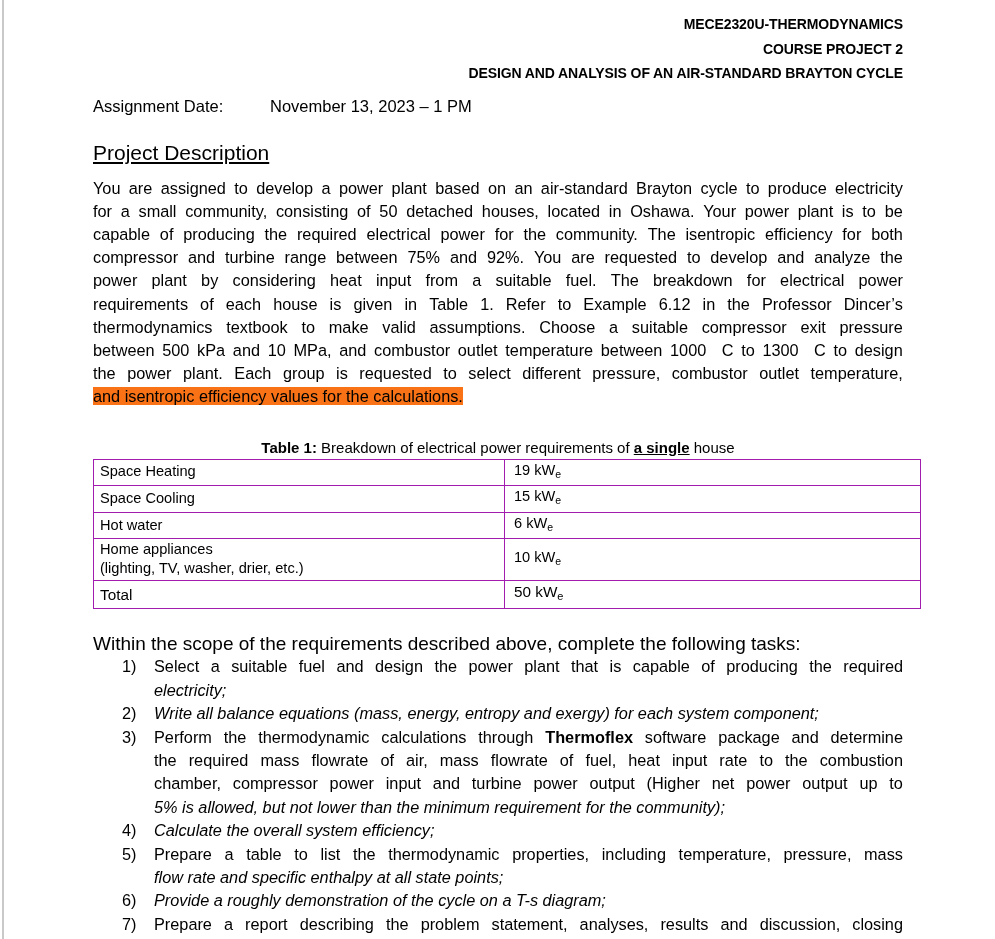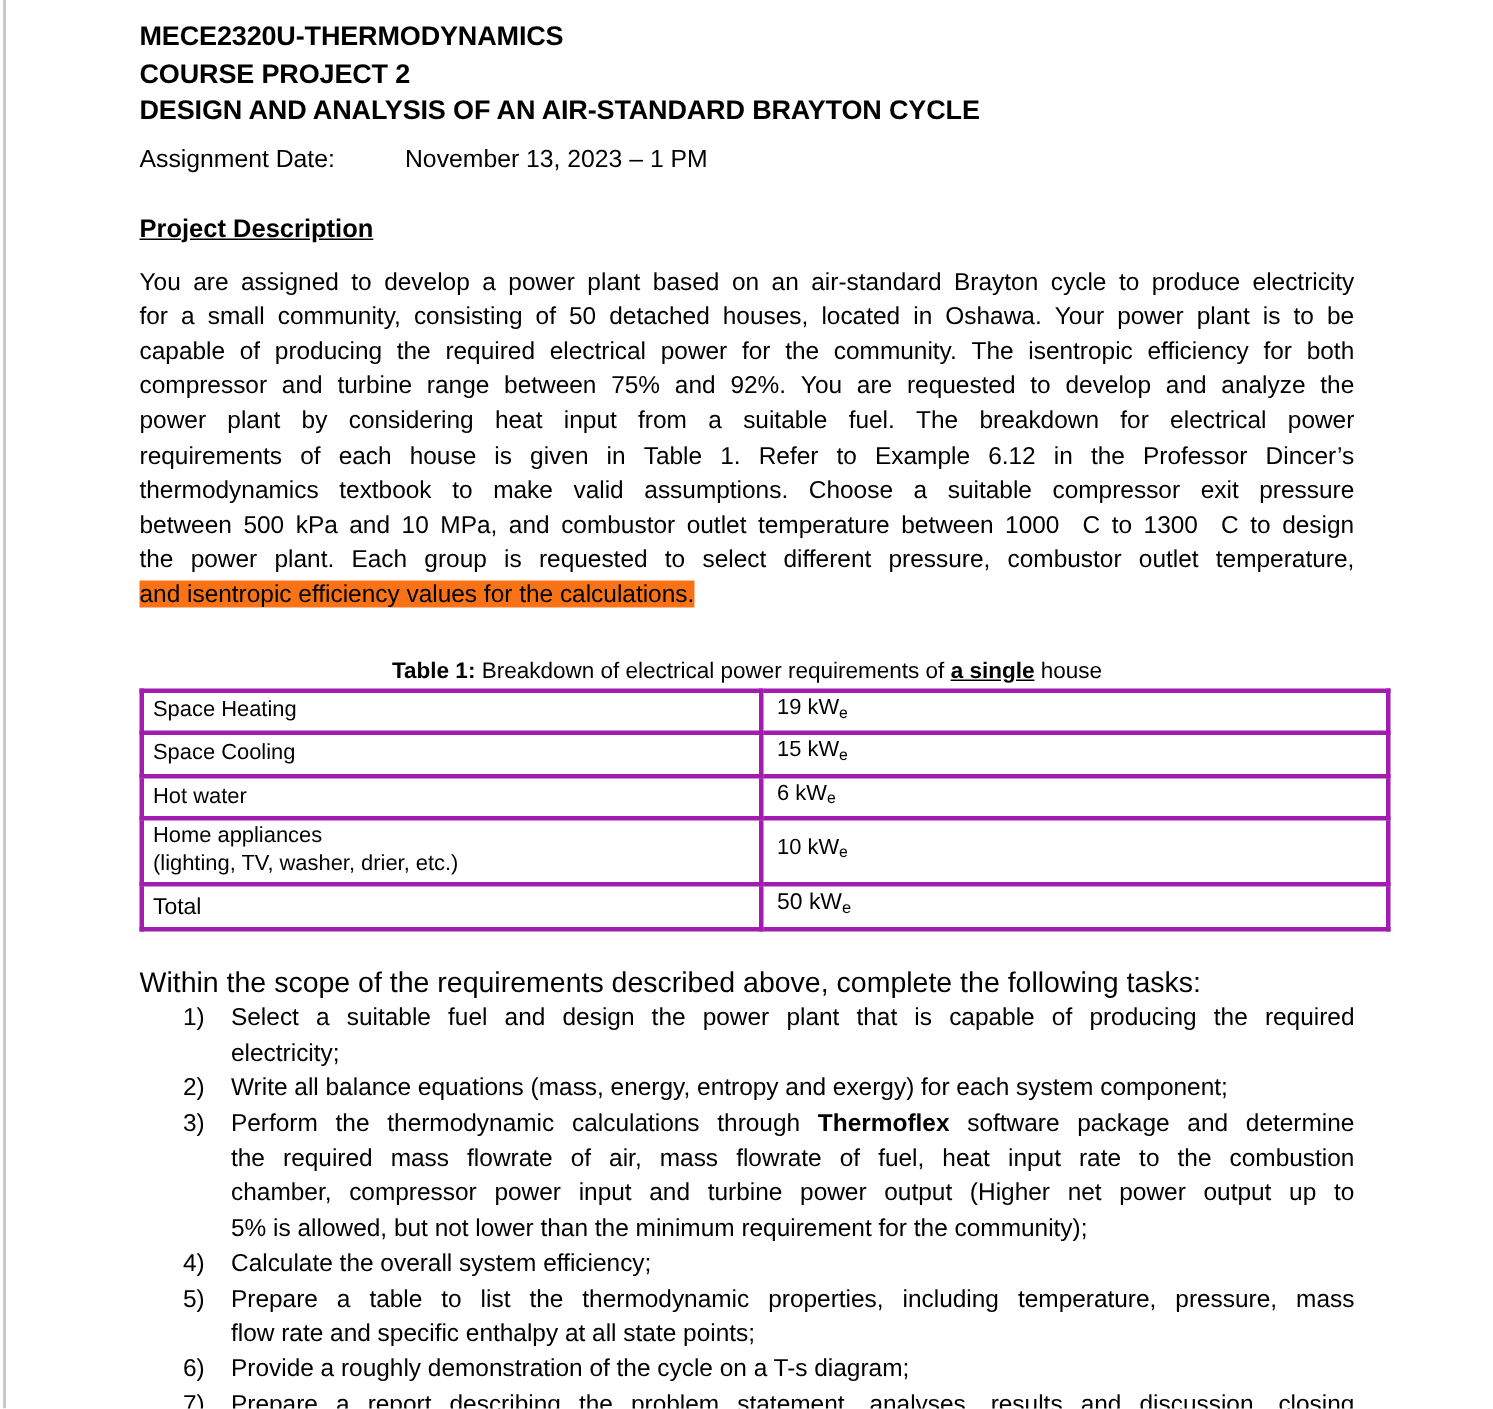--- a/index.html
+++ b/index.html
@@ -27,43 +27,43 @@
   .page {
     position: absolute;
     left: 0;
     top: 0;
     width: 995px;
     height: 939px;
     box-sizing: border-box;
     padding: 12px 92px 0 93px;
   }
   .doc-title {
-    text-align: left;
+    text-align: right;
     font-weight: bold;
-    font-size: 18px;
+    font-size: 14px;
     line-height: 24.5px;
     letter-spacing: -0.1px;
     margin: 0;
     padding: 0;
   }
   .doc-title .t-line { display: block; }
 
   .meta {
     margin-top: 9px;
     font-size: 16.5px;
     line-height: 23px;
   }
   .meta-row { display: flex; }
   .meta-label { width: 177px; flex: 0 0 177px; }
   .meta-value { flex: 1 1 auto; }
 
   .section-heading {
     margin-top: 23px;
-    font-size: 17px;
-    font-weight: bold;
+    font-size: 21px;
+    font-weight: normal;
     text-decoration: underline;
     line-height: 23px;
   }
 
   .body-par {
     margin-top: 13px;
     font-size: 16.3px;
     line-height: 23.2px;
     text-align: justify;
     text-justify: inter-word;
@@ -87,21 +87,21 @@
   .table-caption b { font-weight: bold; }
   .table-caption u.bu { font-weight: bold; text-decoration: underline; }
 
   table.power-table {
     width: 810px;
     border-collapse: collapse;
     font-size: 14.6px;
     table-layout: fixed;
   }
   table.power-table td {
-    border: 3px solid #a21caf;
+    border: 1px solid #a21caf;
     padding: 1px 0 2px 6px;
     line-height: 19px;
     vertical-align: middle;
   }
   table.power-table td.c1 { width: 404px; }
   table.power-table td.c2 { width: 406px; padding-left: 9px; }
   table.power-table tr.total td { font-weight: normal; font-size: 15.3px; }
   table.power-table tr.tall td { height: 38px; }
   table.power-table td .sub { font-size: 0.72em; vertical-align: -0.25em; }
   .cell-2line { line-height: 19px; }
@@ -125,21 +125,21 @@
     padding-left: 29px;
   }
   ol.tasks > li .marker {
     flex: 0 0 32px;
     width: 32px;
   }
   ol.tasks > li .task-body {
     flex: 1 1 auto;
   }
   .task-body .just-line { display: flex; justify-content: space-between; white-space: pre; }
-  .task-body .just-line.last { display: block; white-space: normal; }
+  .task-body .just-line.last { display: block; white-space: normal; font-style: italic; }
   b.inline-b { font-weight: bold; }
 </style>
 </head>
 <body>
 
 <div class="page-edge"></div>
 
 <div class="page">
 
   <div class="doc-title">

